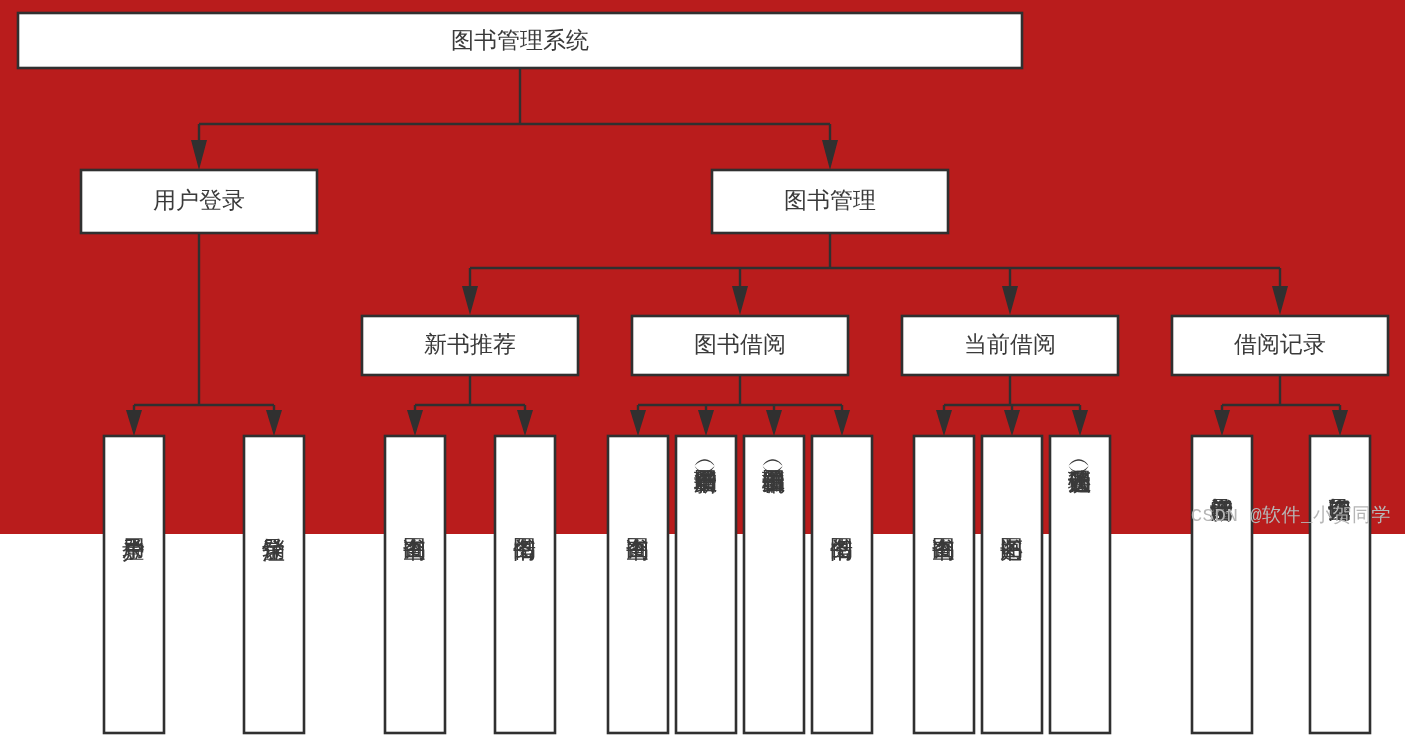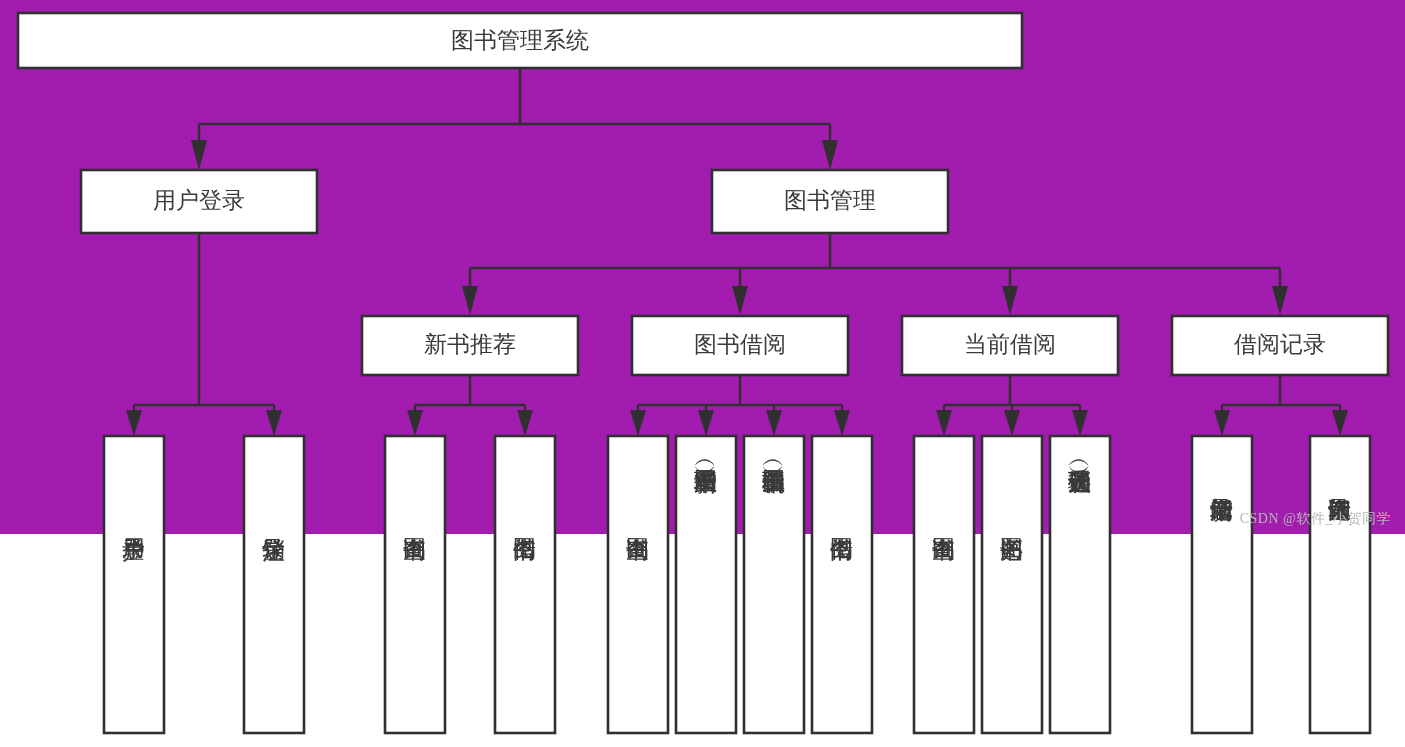--- a/index.html
+++ b/index.html
@@ -10,21 +10,21 @@
   body {
     width: 1405px;
     height: 747px;
     font-family: "Liberation Sans", "DejaVu Sans", sans-serif;
     overflow: hidden;
   }
   #diagram-root {
     position: relative;
     width: 1405px;
     height: 534px;
-    background: #a21caf;
+    background: #b91c1c;
   }
   svg.flow {
     position: absolute;
     top: 0;
     left: 0;
     width: 1405px;
     height: 747px;
     display: block;
   }
   .node-rect {
@@ -52,22 +52,22 @@
   .node-label-v {
     fill: #3a3a3a;
     font-family: "Liberation Sans", "DejaVu Sans", sans-serif;
     font-size: 23px;
     text-anchor: middle;
   }
   .watermark {
     position: absolute;
     right: 14px;
     bottom: 6px;
-    font-family: Liberation Serif, serif;
-    font-size: 14px;
+    font-family: Liberation Mono, monospace;
+    font-size: 19px;
     color: #b6b6b6;
     letter-spacing: 0.5px;
     white-space: nowrap;
     user-select: none;
   }
 </style>
 </head>
 <body>
 
 <div id="diagram-root">

